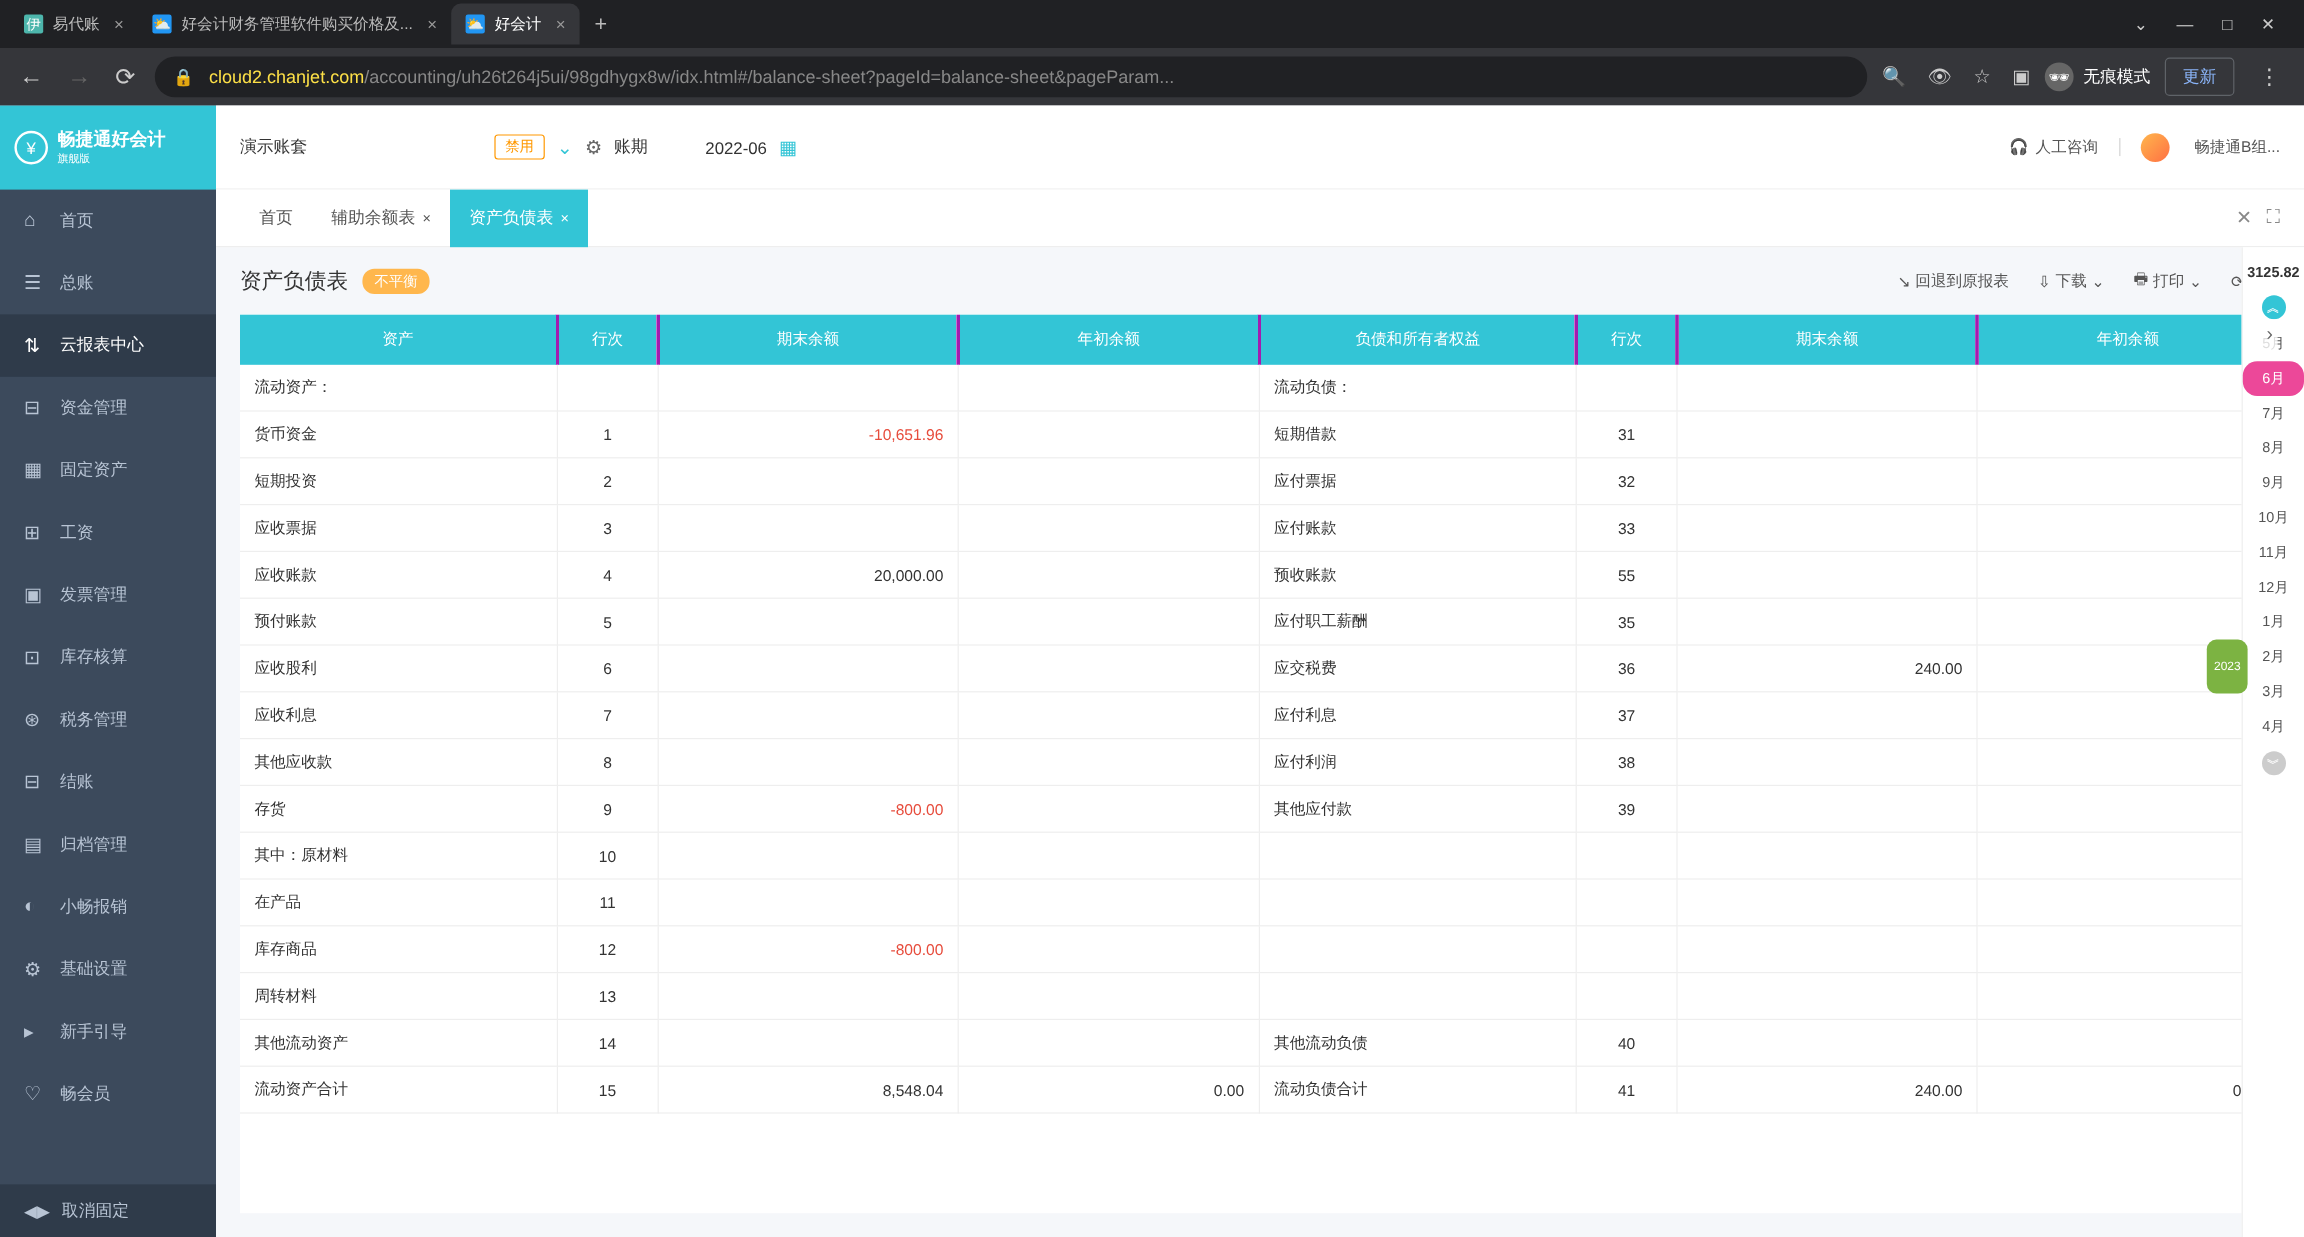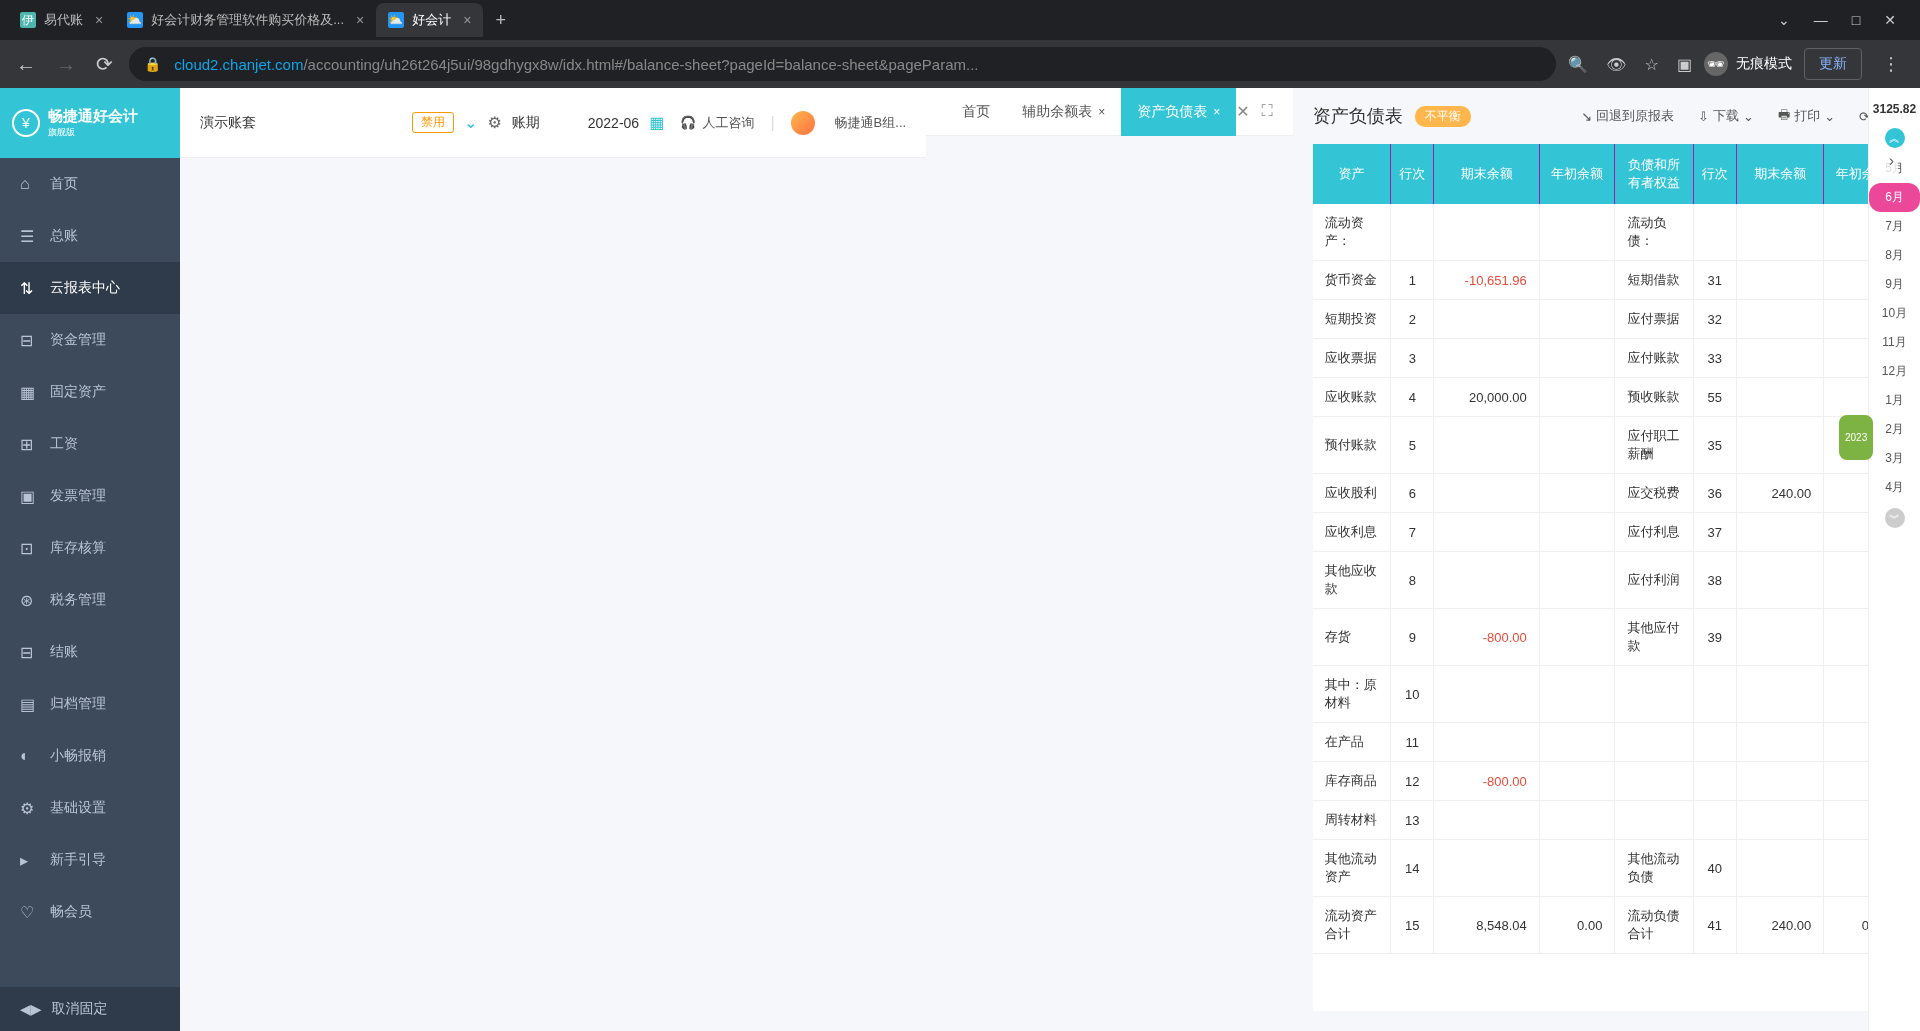--- a/index.html
+++ b/index.html
@@ -14,21 +14,21 @@
 .browser-tab .tab-title { overflow: hidden; white-space: nowrap; text-overflow: ellipsis; }
 .new-tab { color: #bbb; font-size: 18px; padding: 0 12px; cursor: pointer; }
 .window-controls { margin-left: auto; display: flex; gap: 24px; color: #ccc; padding-right: 16px; }
 .window-controls span { cursor: pointer; font-size: 14px; }
 
 .browser-nav { height: 48px; background: #35363a; display: flex; align-items: center; padding: 0 12px; gap: 12px; }
 .nav-btn { color: #ccc; font-size: 20px; cursor: pointer; padding: 4px; }
 .nav-btn.disabled { color: #666; }
 .url-bar { flex: 1; display: flex; align-items: center; background: #202124; border-radius: 20px; height: 34px; padding: 0 16px; color: #ccc; font-size: 15px; }
 .url-lock { margin-right: 12px; font-size: 14px; }
-.url-host { color: #0ea5e9; }
+.url-host { color: #fde047; }
 .url-path { color: #888; }
 .nav-icons { display: flex; gap: 18px; color: #ccc; align-items: center; }
 .nav-icons span { cursor: pointer; font-size: 16px; }
 .incognito { display: flex; align-items: center; gap: 8px; color: #fff; font-size: 14px; }
 .incognito-icon { width: 24px; height: 24px; background: #666; border-radius: 50%; display: flex; align-items: center; justify-content: center; }
 .update-btn { color: #8ab4f8; font-size: 14px; border: 1px solid #5f6368; padding: 6px 14px; border-radius: 4px; cursor: pointer; }
 .menu-dots { color: #ccc; font-size: 18px; cursor: pointer; padding: 0 8px; }
 
 
 .app { display: flex; height: calc(1031px - 88px); background: #fff; }
@@ -36,21 +36,21 @@
 .logo-area { height: 70px; background: #33c5d6; display: flex; align-items: center; padding: 0 12px; color: #fff; }
 .logo-icon { width: 28px; height: 28px; border: 2px solid #fff; border-radius: 50%; display: flex; align-items: center; justify-content: center; margin-right: 8px; font-size: 14px; }
 .logo-text { display: flex; flex-direction: column; }
 .logo-title { font-size: 15px; font-weight: bold; }
 .logo-sub { font-size: 9px; }
 .sidebar-item { height: 52px; display: flex; align-items: center; padding: 0 20px; cursor: pointer; gap: 12px; }
 .sidebar-item.active { background: #2f3b4a; color: #fff; }
 .sidebar-item .si-icon { width: 18px; font-size: 16px; }
 .sidebar-footer { margin-top: auto; height: 44px; display: flex; align-items: center; padding: 0 20px; background: #2f3b4a; gap: 10px; cursor: pointer; }
 
-.main { flex: 1; display: flex; background: #f5f7fa; overflow: hidden; }
+.main { flex: 1; display: flex; flex-direction: column; background: #f5f7fa; overflow: hidden; }
 .topbar { height: 70px; background: #fff; display: flex; align-items: center; padding: 0 20px; border-bottom: 1px solid #eee; gap: 16px; }
 .account-name { font-size: 14px; color: #333; }
 .badge-disable { border: 1px solid #ff9800; color: #ff9800; padding: 1px 8px; border-radius: 3px; font-size: 12px; }
 .dropdown-arrow { color: #33c5d6; cursor: pointer; }
 .gear { color: #666; cursor: pointer; }
 .period-label { color: #333; font-size: 14px; }
 .period-val { color: #333; font-size: 14px; margin-left: 38px; }
 .cal-icon { color: #33c5d6; cursor: pointer; }
 .topbar-right { margin-left: auto; display: flex; align-items: center; gap: 16px; }
 .support { display: flex; align-items: center; gap: 6px; color: #555; font-size: 13px; cursor: pointer; }
@@ -66,21 +66,21 @@
 
 .content { flex: 1; padding: 0 20px 20px 20px; display: flex; flex-direction: column; position: relative; }
 .page-header { height: 56px; display: flex; align-items: center; }
 .page-title { font-size: 18px; color: #333; margin-right: 12px; }
 .unbalanced { background: #ffb74d; color: #fff; padding: 2px 10px; border-radius: 10px; font-size: 12px; }
 .header-actions { margin-left: auto; display: flex; gap: 24px; font-size: 13px; color: #555; }
 .header-actions span { cursor: pointer; display: flex; align-items: center; gap: 4px; }
 
 .table-wrap { flex: 1; overflow: auto; background: #fff; position: relative; }
 table { width: 100%; border-collapse: collapse; font-size: 13px; }
-thead th { background: #33c5d6; color: #fff; font-weight: normal; padding: 12px 8px; text-align: center; border-right: 1px solid #a21caf; position: sticky; top: 0; }
+thead th { background: #33c5d6; color: #fff; font-weight: normal; padding: 12px 8px; text-align: center; border-right: 3px solid #a21caf; position: sticky; top: 0; }
 tbody td { padding: 10px 12px; border-bottom: 1px solid #eee; border-right: 1px solid #eee; color: #333; }
 tbody td.label { text-align: left; }
 tbody td.num { text-align: center; }
 tbody td.amt { text-align: right; }
 .neg { color: #e74c3c; }
 .scroll-arrow { position: absolute; right: 2px; top: 4px; z-index: 2; background: rgba(255,255,255,0.8); padding: 4px; cursor: pointer; color: #666; }
 
 .month-panel { position: absolute; right: 0; top: 0; background: #fff; border-left: 1px solid #eee; width: 52px; height: 100%; display: flex; flex-direction: column; align-items: center; padding-top: 8px; font-size: 12px; }
 .month-year { font-weight: bold; color: #333; padding: 6px 0; }
 .month-arrow { width: 20px; height: 20px; background: #33c5d6; color: #fff; border-radius: 50%; display: flex; align-items: center; justify-content: center; cursor: pointer; margin: 6px 0; font-size: 11px; }

